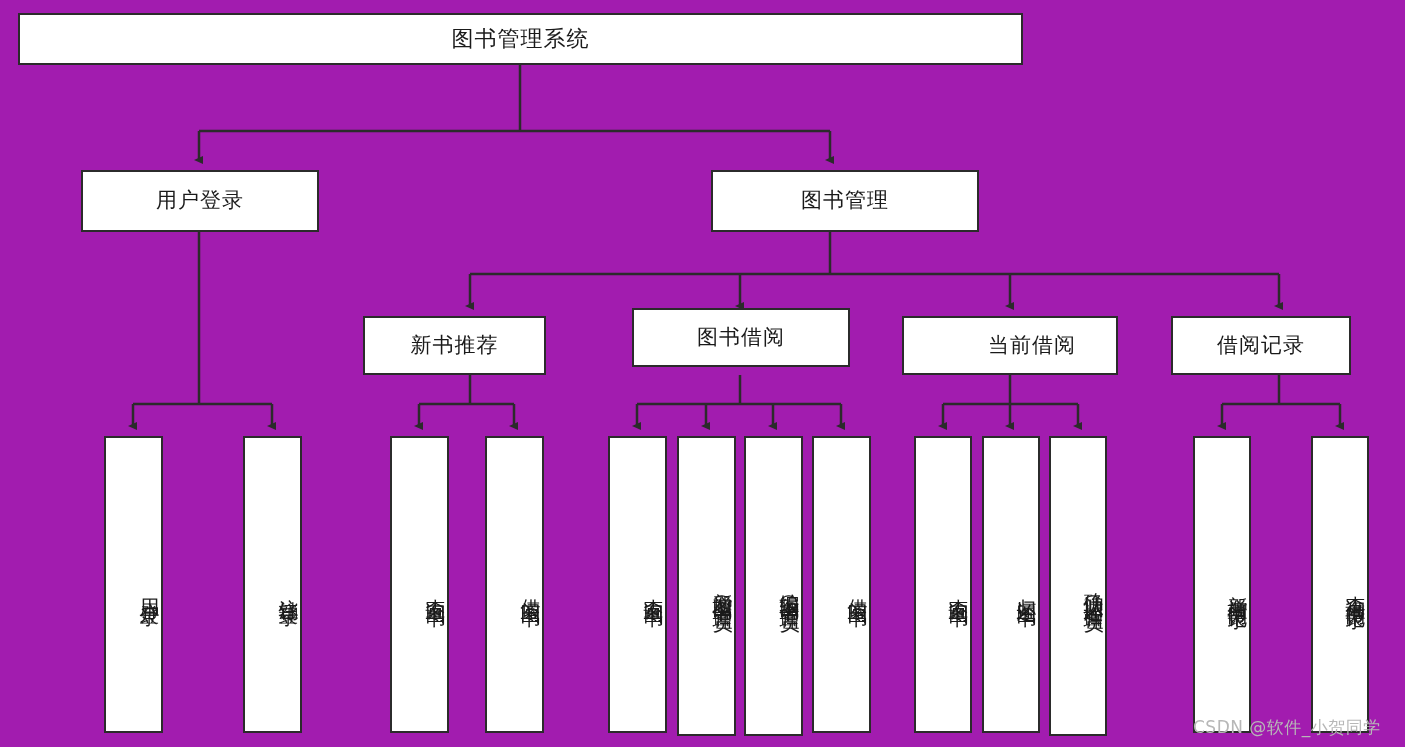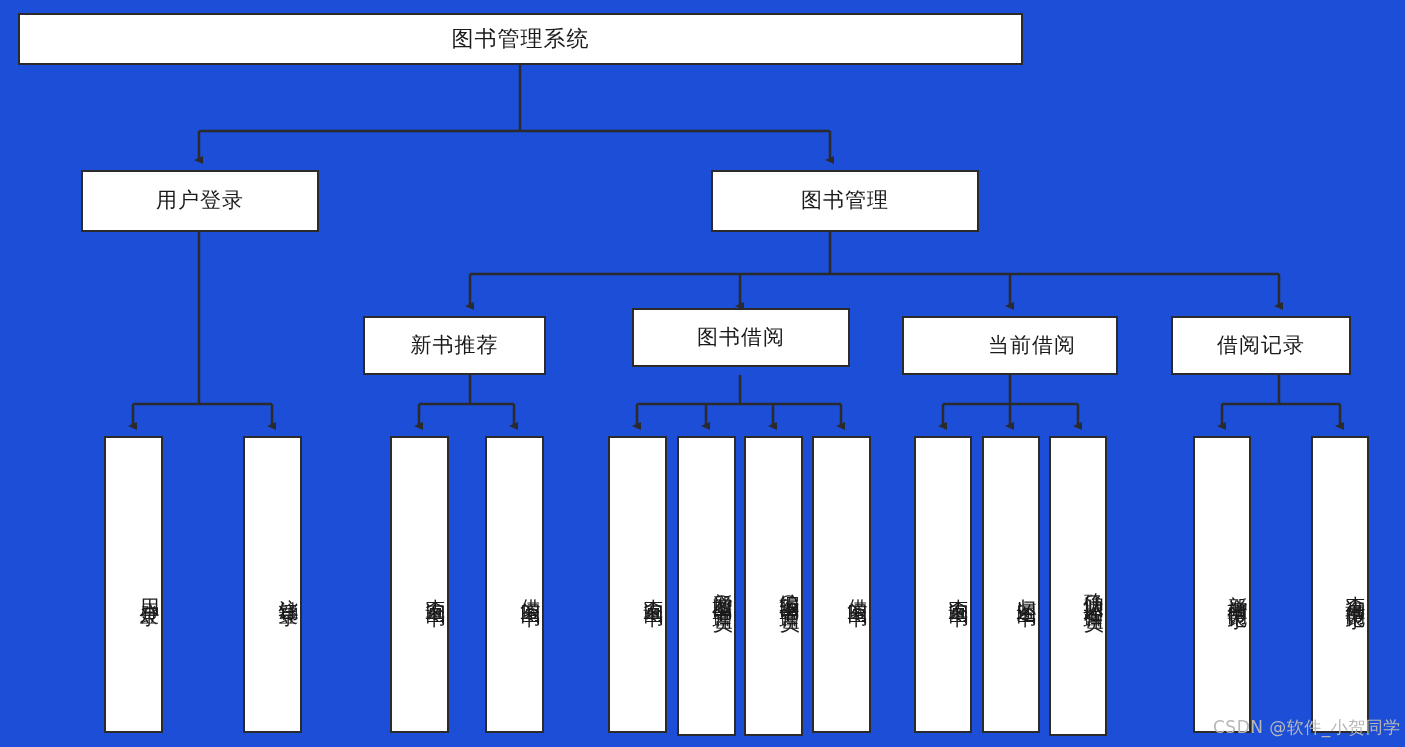--- a/index.html
+++ b/index.html
@@ -8,21 +8,21 @@
     padding: 0;
     background: #ffffff;
   }
   body {
     font-family: "DejaVu Sans", "Liberation Sans", sans-serif;
   }
   #canvas {
     position: relative;
     width: 1405px;
     height: 747px;
-    background: #1d4ed8;
+    background: #a21caf;
     overflow: hidden;
   }
   #edges {
     position: absolute;
     left: 0;
     top: 0;
     width: 1405px;
     height: 747px;
     pointer-events: none;
   }
@@ -142,15 +142,15 @@
   <div class="node v" style="left:744px;top:436px;width:59px;height:300px;">编辑图书（管理员）</div>
   <div class="node v" style="left:812px;top:436px;width:59px;height:297px;">借阅图书</div>
 
   <div class="node v" style="left:914px;top:436px;width:58px;height:297px;">查询图书</div>
   <div class="node v" style="left:982px;top:436px;width:58px;height:297px;">归还图书</div>
   <div class="node v" style="left:1049px;top:436px;width:58px;height:300px;">确认归还（管理员）</div>
 
   <div class="node v" style="left:1193px;top:436px;width:58px;height:297px;">新增借阅记录</div>
   <div class="node v" style="left:1311px;top:436px;width:58px;height:297px;">查询借阅记录</div>
 
-  <div class="watermark" style="left:1193px;top:716px;margin-left:20px;">CSDN @软件_小贺同学</div>
+  <div class="watermark" style="left:1193px;top:716px;">CSDN @软件_小贺同学</div>
 
 </div>
 
 </body></html>

